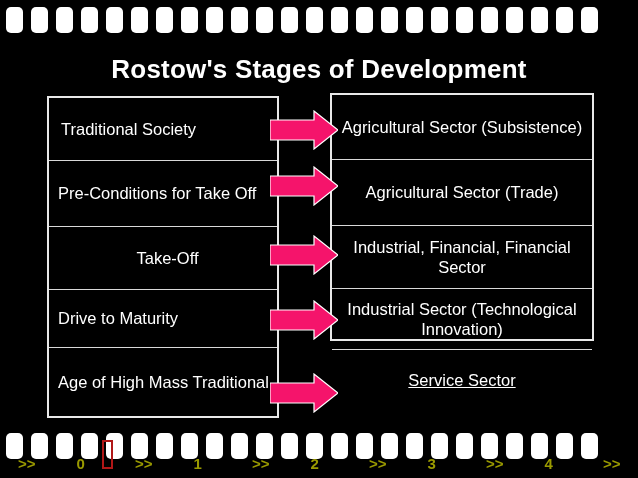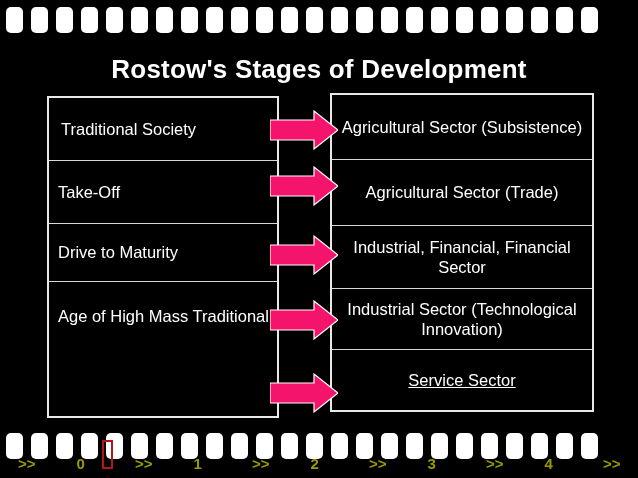--- a/index.html
+++ b/index.html
@@ -61,21 +61,21 @@
   .table--left {
     left: 47px;
     top: 96px;
     width: 232px;
     height: 322px;
   }
   .table--right {
     left: 330px;
     top: 93px;
     width: 264px;
-    height: 319px;
+    height: 248px;
   }
 
   .row {
     border-bottom: 1px solid #d9d9d9;
     display: flex;
     align-items: center;
     color: #ffffff;
     overflow: hidden;
   }
   .row:last-child { border-bottom: none; }
@@ -91,21 +91,21 @@
     padding: 4px 5px;
     font-size: 16.5px;
     line-height: 1.22;
     justify-content: center;
     text-align: center;
   }
 
   
   .table--left  .r1 { height: 63px; padding-left: 12px; }
   .table--left  .r2 { height: 66px; }
-  .table--left  .r3 { height: 63px; }
+  .table--left  .r3 { height: 63px; text-align: center; }
   .table--left  .r4 { height: 58px; }
   .table--left  .r5 { height: 68px; }
 
   
   .table--right .r1 { height: 65px; }
   .table--right .r2 { height: 66px; }
   .table--right .r3 { height: 63px; }
   .table--right .r4 { height: 61px; align-items: center; }
   .table--right .r5 { height: 60px; text-decoration: underline; }
 
@@ -176,20 +176,23 @@
     <div class="perf"></div>
     <div class="perf"></div>
     <div class="perf"></div>
   </div>
 
 <div class="slide-title">Rostow's Stages of Development</div>
 
 <div class="stage-table table--left">
   <div class="row r1">
     <span class="cell-text">Traditional Society</span>
+  </div>
+  <div class="row r2">
+    <span class="cell-text">Pre-Conditions for Take Off</span>
   </div>
   <div class="row r3">
     <span class="cell-text">Take-Off</span>
   </div>
   <div class="row r4">
     <span class="cell-text">Drive to Maturity</span>
   </div>
   <div class="row r5">
     <span class="cell-text">Age of High Mass Traditional</span>
   </div>

